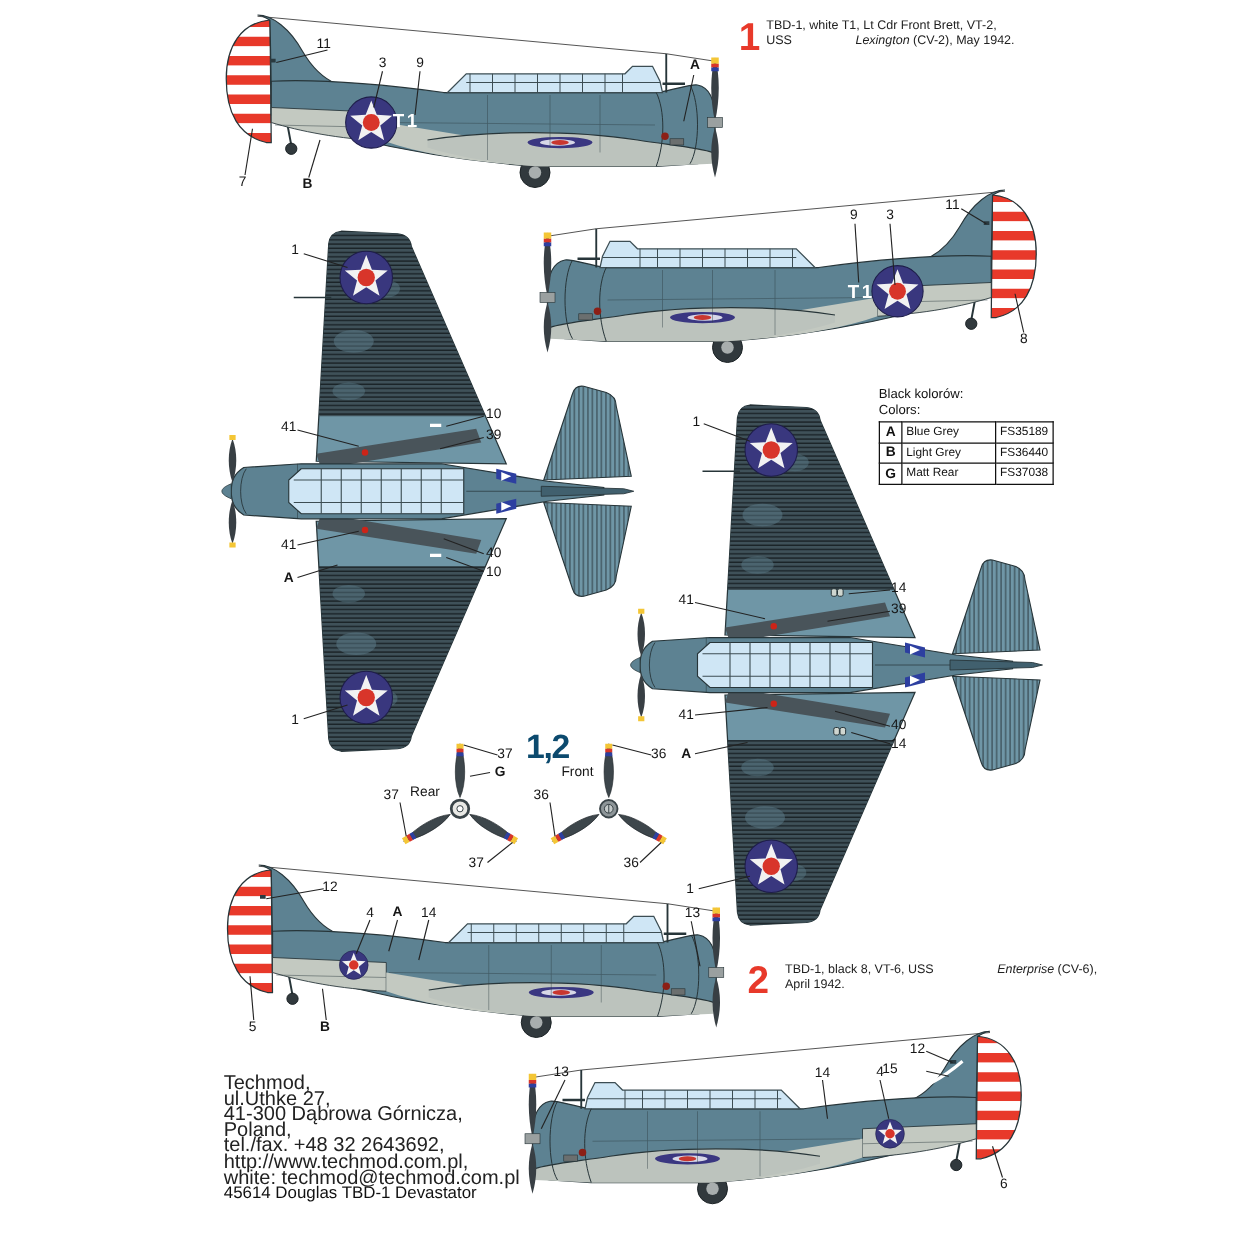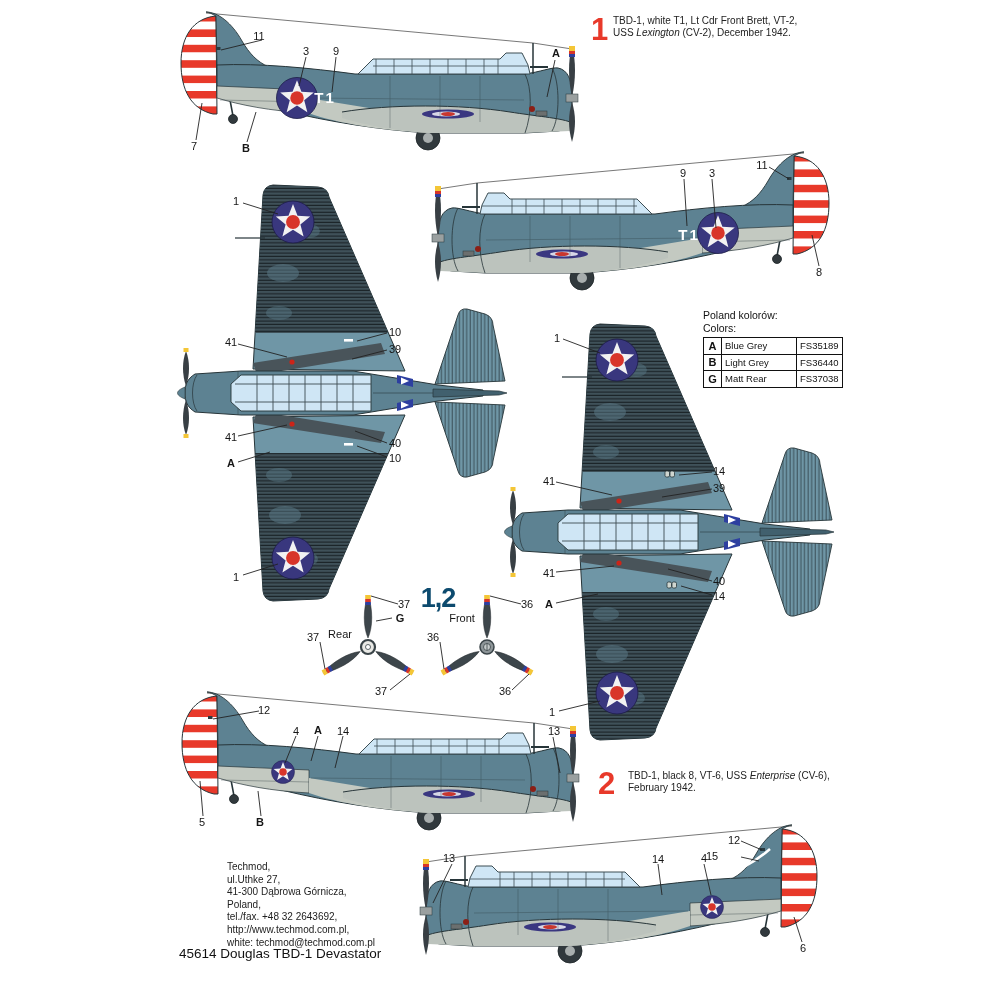--- a/index.html
+++ b/index.html
@@ -5,34 +5,34 @@
   html,body{margin:0;padding:0;background:#fff;}
   #page{position:relative;width:1000px;height:1000px;background:#ffffff;overflow:hidden;
         font-family:"Liberation Sans",sans-serif;}
   #art{position:absolute;left:0;top:0;}
   .co{position:absolute;transform:translate(-50%,-50%);font-size:11px;color:#161616;
       white-space:nowrap;line-height:1;}
   .co.b{font-weight:bold;}
   .heading-num{position:absolute;font-size:31px;font-weight:900;color:#e8392a;line-height:1;
       font-family:"Liberation Sans",sans-serif;}
   .scheme-text{position:absolute;font-size:10px;color:#222;line-height:11.5px;white-space:nowrap;}
-  .scheme-text i{font-style:italic;}
+  .scheme-text i{font-style:italic;margin-left:48px;}
   .pair-label{position:absolute;font-size:27px;font-weight:900;color:#0c4a6e;line-height:1;
       letter-spacing:-1px;transform:translate(-50%,-50%);}
   .prop-label{position:absolute;transform:translate(-50%,-50%);font-size:11px;color:#161616;}
   .tailcode{position:absolute;color:#fff;font-weight:bold;font-size:15px;letter-spacing:2px;
       transform:translate(-50%,-50%);}
   #colorTableWrap{position:absolute;left:703px;top:309px;width:140px;}
   #colorTableWrap .tt{font-size:10.5px;color:#111;line-height:13px;}
   table.ct{border-collapse:collapse;margin-top:2px;}
   table.ct td{border:1.4px solid #111;font-size:9.5px;color:#111;padding:0 3px;height:15.5px;}
   table.ct td.l{width:11px;text-align:center;font-weight:bold;font-size:11px;}
   table.ct td.n{width:68px;}
   table.ct td.c{width:37px;}
-  #address{position:absolute;left:179px;top:861px;font-size:10px;color:#222;line-height:12.6px;margin-left:48px;}
+  #address{position:absolute;left:179px;top:861px;font-size:16px;color:#222;line-height:12.6px;}
   #footerTitle{position:absolute;left:179px;top:946px;font-size:13.5px;color:#111;}
 </style>
 </head>
 <body>
 
 <div id="page">
 
 <svg id="art" width="1000" height="1000" viewBox="0 0 1000 1000">
   <defs>
     <pattern id="corrH" width="6" height="3.4" patternUnits="userSpaceOnUse">
@@ -328,30 +328,30 @@
         <line x1="802" y1="942" x2="794" y2="917"></line>
   </g>
 </svg>
 
 <span class="tailcode" style="left:325px;top:97px">T1</span>
 <span class="tailcode" style="left:689px;top:234px">T1</span>
 
 <div class="heading-num" style="left:591px;top:14px">1</div>
 <div class="scheme-text" style="left:613px;top:15px">
   <div>TBD-1, white T1, Lt Cdr Front Brett, VT-2,</div>
-  <div><span>USS </span><i>Lexington</i><span> (CV-2), December 1942.</span></div>
+  <div><span>USS </span><i>Lexington</i><span> (CV-2), May 1942.</span></div>
 </div>
 <div class="heading-num" style="left:598px;top:768px">2</div>
 <div class="scheme-text" style="left:628px;top:770px">
   <div><span>TBD-1, black 8, VT-6, USS </span><i>Enterprise</i><span> (CV-6),</span></div>
-  <div>February 1942.</div>
+  <div>April 1942.</div>
 </div>
 
 <div id="colorTableWrap">
-  <div class="tt">Poland kolorów:</div>
+  <div class="tt">Black kolorów:</div>
   <div class="tt">Colors:</div>
   <table class="ct">
     <tbody>
           <tr>
       <td class="l">A</td>
       <td class="n">Blue Grey</td>
       <td class="c">FS35189</td>
     </tr>
     <tr>
       <td class="l">B</td>

